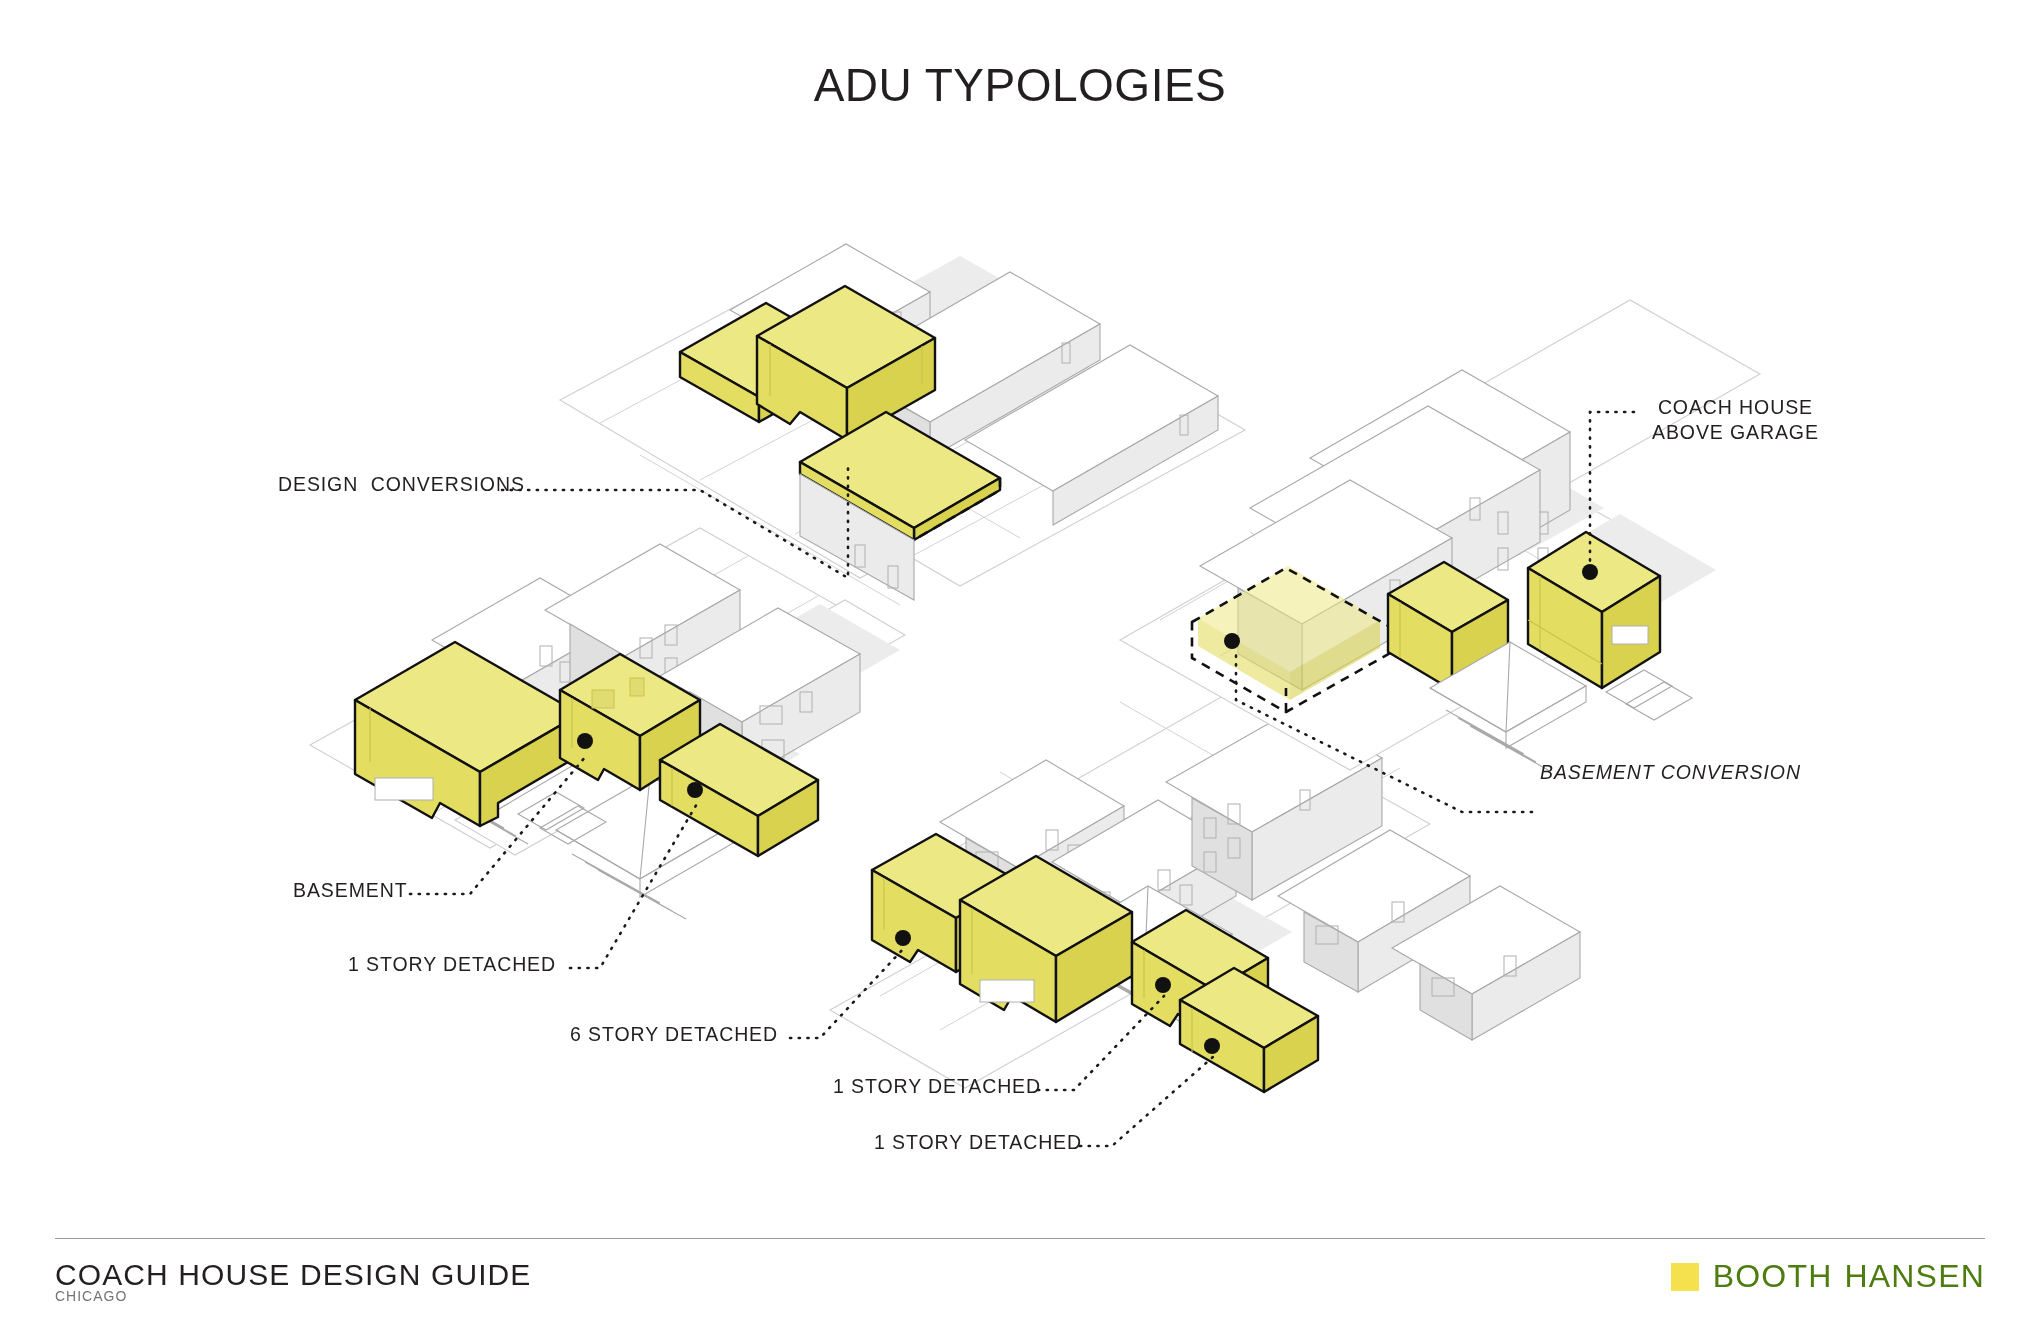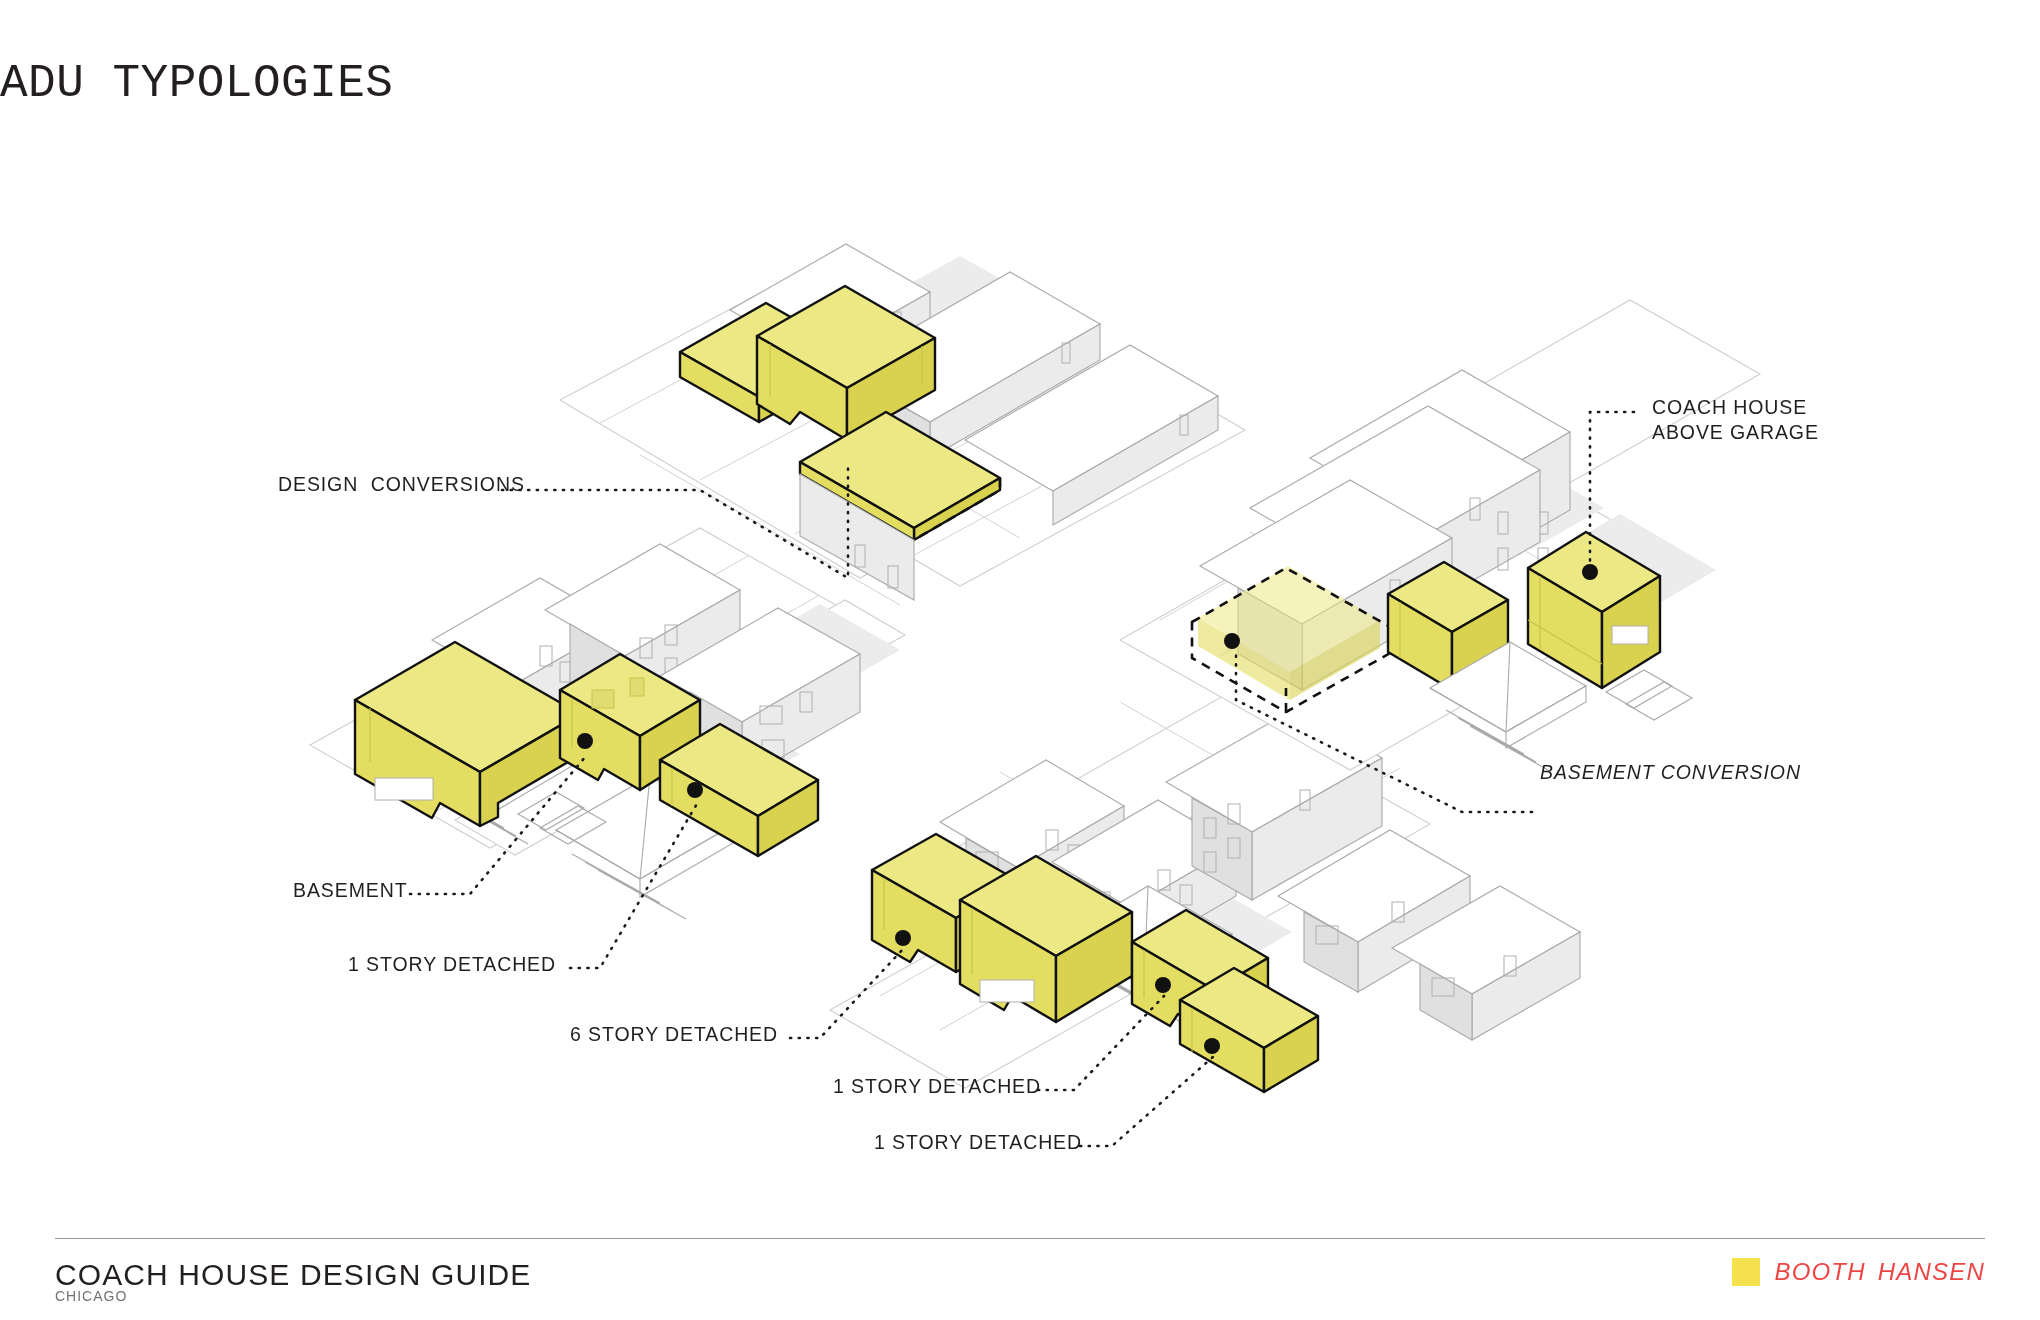--- a/index.html
+++ b/index.html
@@ -1,28 +1,28 @@
 <!DOCTYPE html>
 <html><head>
 <meta charset="utf-8">
 <style>
   html,body{margin:0;padding:0;background:#ffffff;}
   body{width:2040px;height:1320px;position:relative;overflow:hidden;
        font-family:"Liberation Sans", sans-serif;color:#231f20;}
-  #page-title{position:absolute;top:58px;left:0;width:2040px;text-align:left;
-       font-size:46px;letter-spacing:.5px;font-weight:400;color:#231f20;font-family:Liberation Mono, monospace;}
+  #page-title{position:absolute;top:58px;left:0;width:2040px;text-align:center;
+       font-size:46px;letter-spacing:.5px;font-weight:400;color:#231f20;}
   #scene{position:absolute;top:0;left:0;width:2040px;height:1320px;}
   .lbl{position:absolute;font-size:19.5px;letter-spacing:.9px;color:#231f20;white-space:pre;line-height:1.28;}
-  .lbl.r{text-align:left;}
+  .lbl.r{text-align:center;}
   #footer-rule{position:absolute;left:55px;top:1238px;width:1930px;height:1px;background:#9b9b9b;}
   #footer-title{position:absolute;left:55px;top:1258px;font-size:30px;letter-spacing:1.1px;color:#231f20;}
   #footer-sub{position:absolute;left:55px;top:1288px;font-size:14px;letter-spacing:1px;color:#737373;}
   #brand{position:absolute;right:55px;top:1258px;display:flex;align-items:center;gap:14px;}
   #brand-swatch{width:28px;height:28px;background:#f5e14e;display:block;}
-  #brand-name{font-size:24px;letter-spacing:1.2px;color:#ef4444;font-style:italic;}
+  #brand-name{font-size:32px;letter-spacing:1.2px;color:#4d7c0f;}
   #brand-name .b2{margin-left:12px;}
 </style>
 </head>
 <body>
 
 <div id="page-title">ADU TYPOLOGIES</div>
 
 <svg id="scene" viewBox="0 0 2040 1320" xmlns="http://www.w3.org/2000/svg">
   <defs>
     <style>

